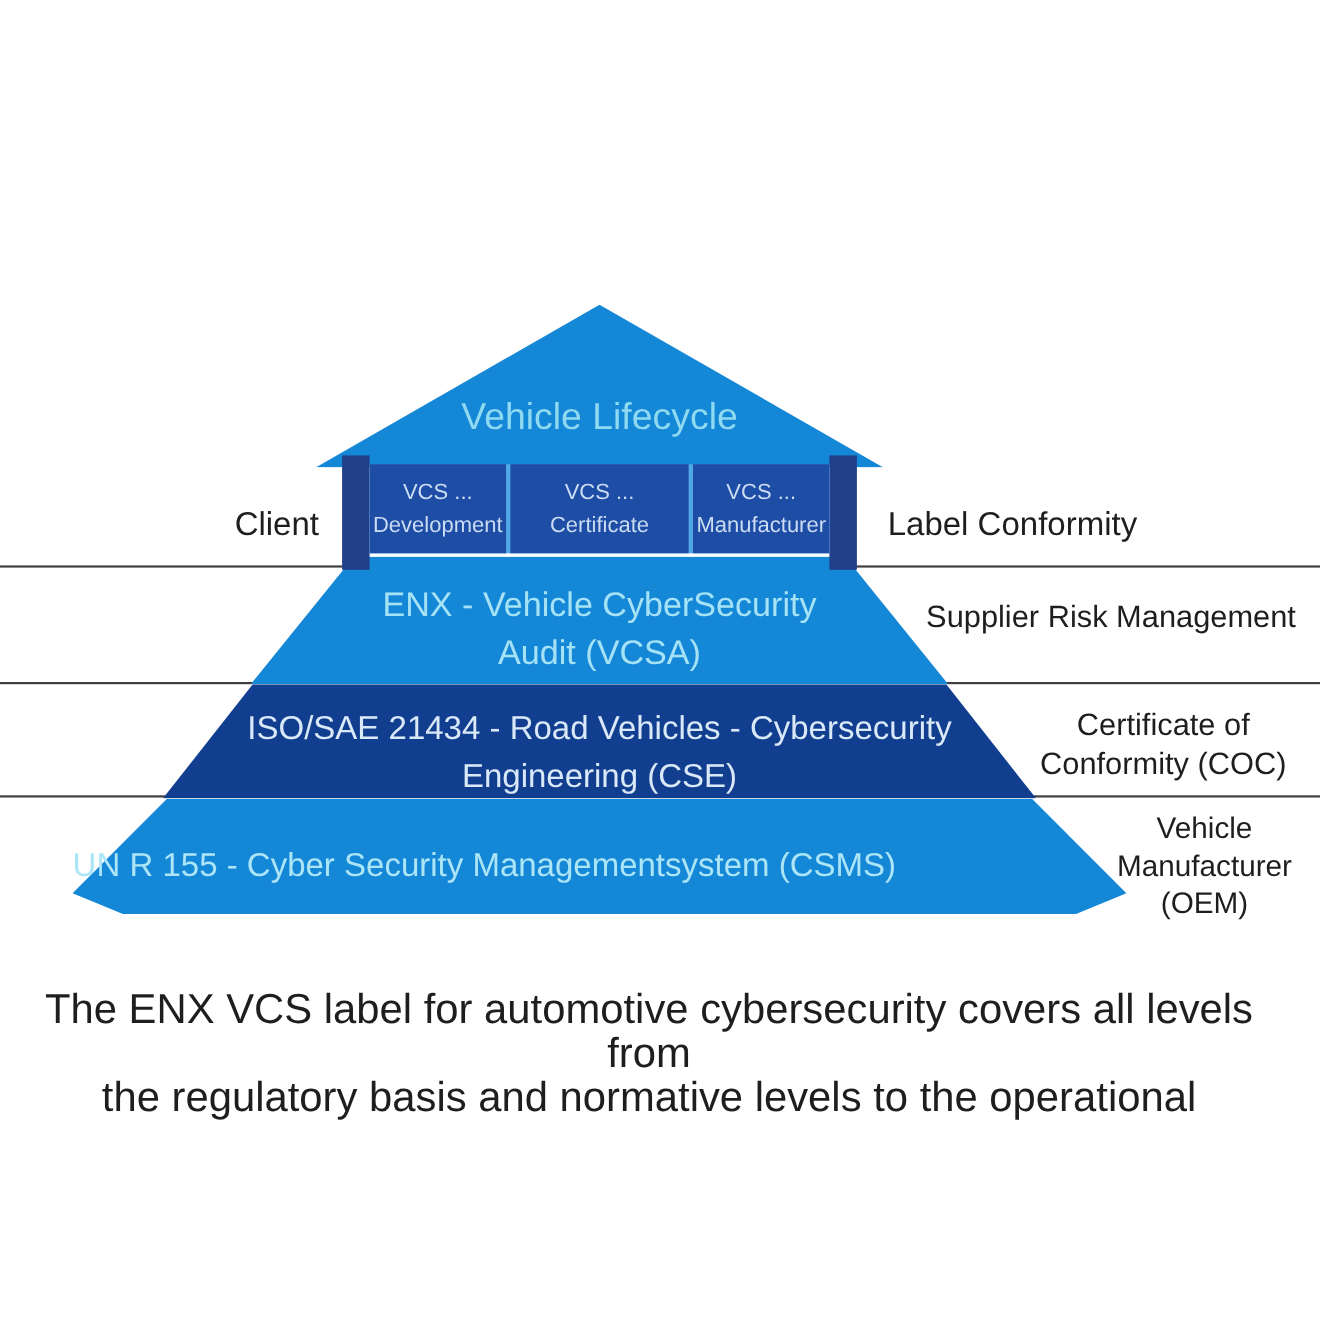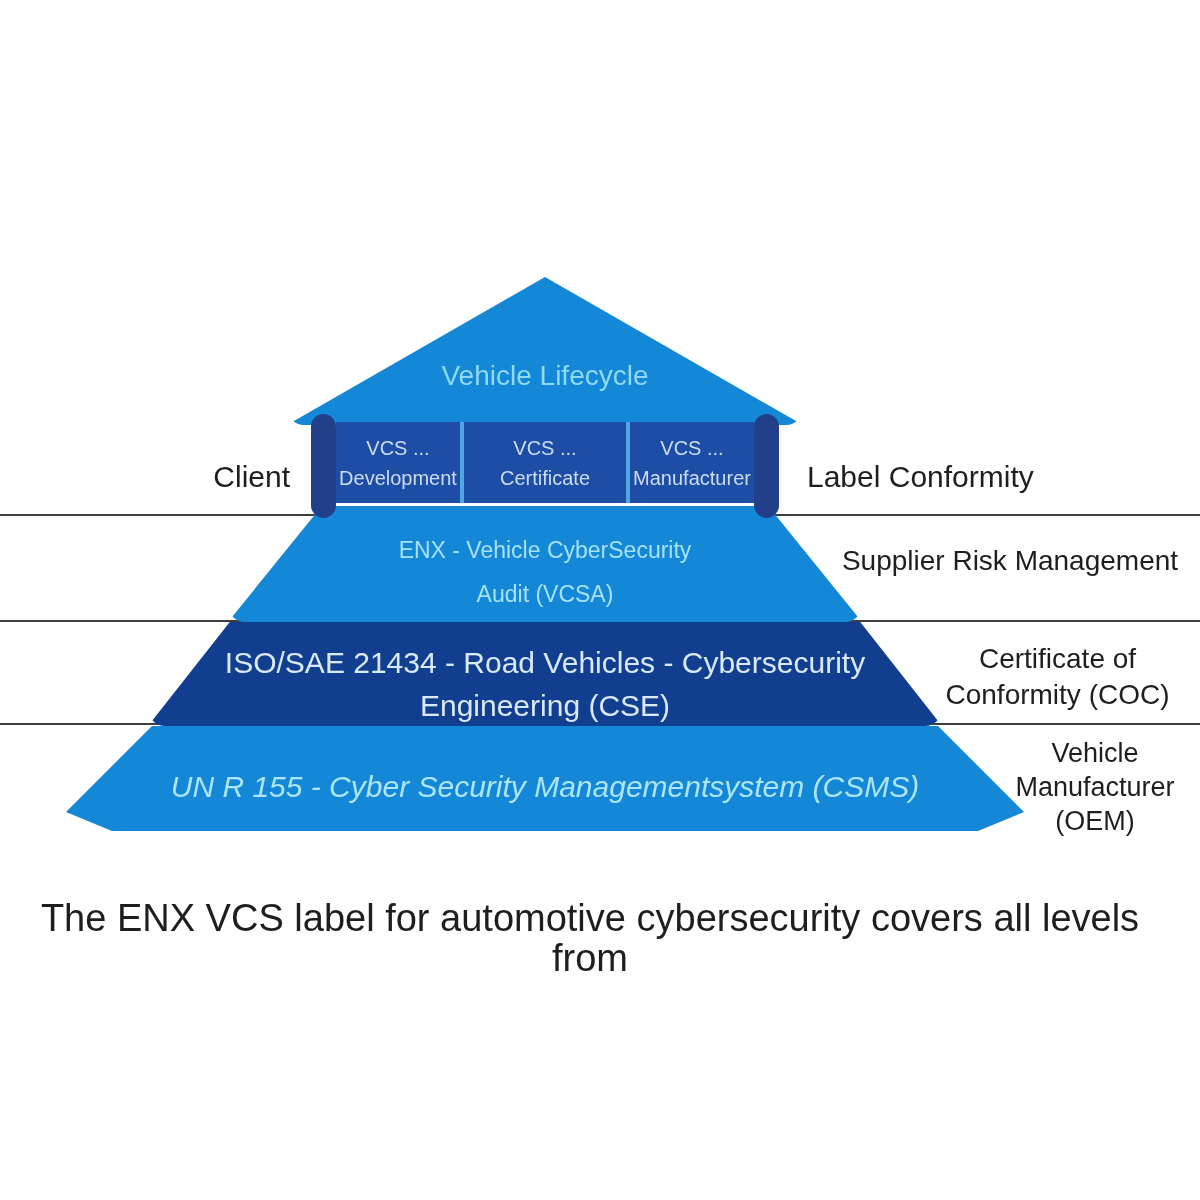--- a/index.html
+++ b/index.html
@@ -7,21 +7,21 @@
     --sep:#4FA8E4; --line:#3F3F3F; --black-text:#1E1E1E;
     --roof-text:#8FD9F1; --vcsa-text:#A5E2F5; --iso-text:#D9E9F8;
     --csms-text:#ABE5F6; --box-text:#CBDCF3;
   }
   html,body{margin:0;padding:0;background:#fff;}
   .canvas{
     position:relative;width:1200px;height:1200px;background:#fff;overflow:hidden;
     font-family:"Liberation Sans","DejaVu Sans",sans-serif;
   }
   .hline{position:absolute;left:0;width:1200px;height:2px;background:var(--line);z-index:1;}
-  .shape{position:absolute;z-index:2;border-radius:17px;}
+  .shape{position:absolute;z-index:2;}
   .roof{
     left:287px;top:277px;width:516px;height:148px;background:var(--blue);
     clip-path:polygon(50% 0,100% 100%,0 100%);z-index:3;
   }
   .pillar{width:25px;height:104px;top:414px;background:var(--pillar-navy);z-index:4;}
   .pillar.left{left:311px;}
   .pillar.right{left:754px;}
   .boxrow{
     left:336px;top:422px;width:418px;height:81px;background:var(--sep);
     display:flex;gap:4px;z-index:4;
@@ -40,33 +40,33 @@
     left:148px;top:622px;width:794px;height:104px;background:var(--navy);
     clip-path:polygon(10.3% 0,89.7% 0,100% 100%,0 100%);
   }
   .band-csms{
     left:66px;top:726px;width:958px;height:105px;background:var(--blue);
     clip-path:polygon(8.98% 0,91.02% 0,100% 81.9%,95.2% 100%,4.8% 100%,0 81.9%);
   }
   .txt{position:absolute;z-index:5;}
   .roof-title{
     left:287px;top:360px;width:516px;text-align:center;
-    font-size:28px;color:var(--roof-text);
+    font-size:34px;color:var(--roof-text);
   }
   .vcsa-title{
     left:228px;top:528px;width:634px;text-align:center;
-    font-size:23px;line-height:44px;color:var(--vcsa-text);
+    font-size:31px;line-height:44px;color:var(--vcsa-text);
   }
   .iso-title{
     left:148px;top:641px;width:794px;text-align:center;
     font-size:30px;line-height:43px;color:var(--iso-text);
   }
   .csms-title{
-    left:66px;top:770px;width:958px;text-align:center;
-    font-size:30px;color:var(--csms-text);font-style:italic;
+    left:66px;top:770px;width:958px;
+    font-size:30px;color:var(--csms-text);
   }
   .side-label{color:var(--black-text);}
   .client{left:150px;top:460px;width:140px;text-align:right;font-size:30px;}
   .label-req{left:807px;top:460px;width:300px;font-size:30px;}
   .srm{left:830px;top:543px;width:360px;text-align:center;font-size:28px;line-height:36px;}
   .coc{left:940px;top:641px;width:235px;text-align:center;font-size:28px;line-height:36px;}
   .oem{left:1015px;top:736px;width:160px;text-align:center;font-size:27px;line-height:34px;}
   .caption{
     left:0;top:898px;width:1180px;text-align:center;
     font-size:38px;line-height:40px;color:var(--black-text);
@@ -132,15 +132,16 @@
   </div>
 
   <div class="txt side-label oem">
     <span>Vehicle</span>
     <span>Manufacturer</span>
     <span>(OEM)</span>
   </div>
 
   <div class="txt caption">
     <span>The ENX VCS label for automotive cybersecurity covers all levels from</span>
+    <span>the regulatory basis and normative levels to the operational</span>
   </div>
 
 </div>
 
 </body></html>

